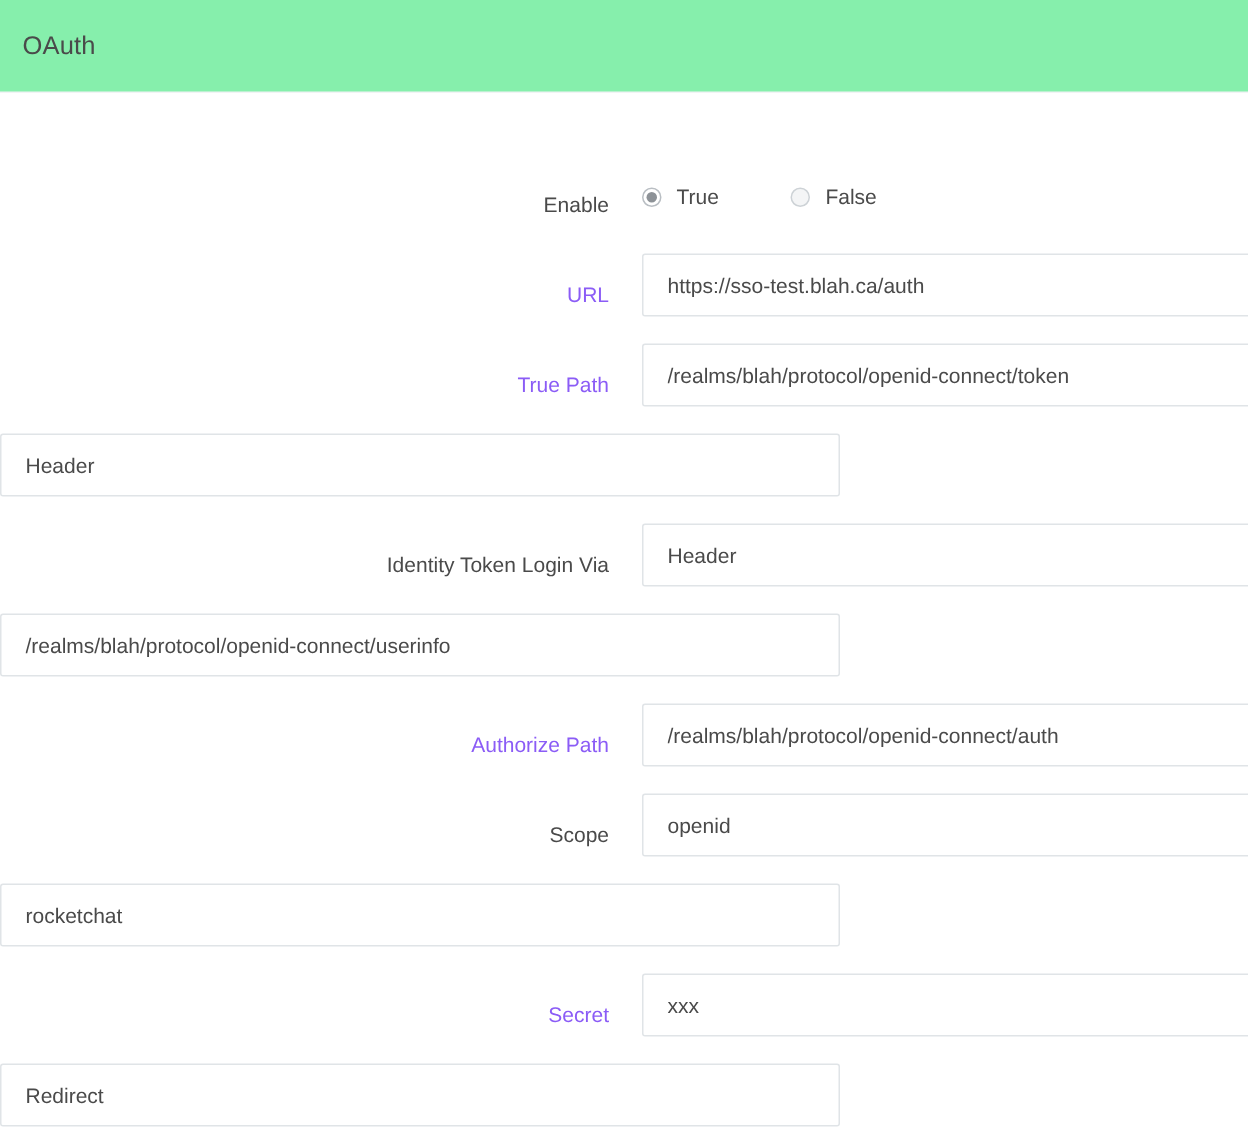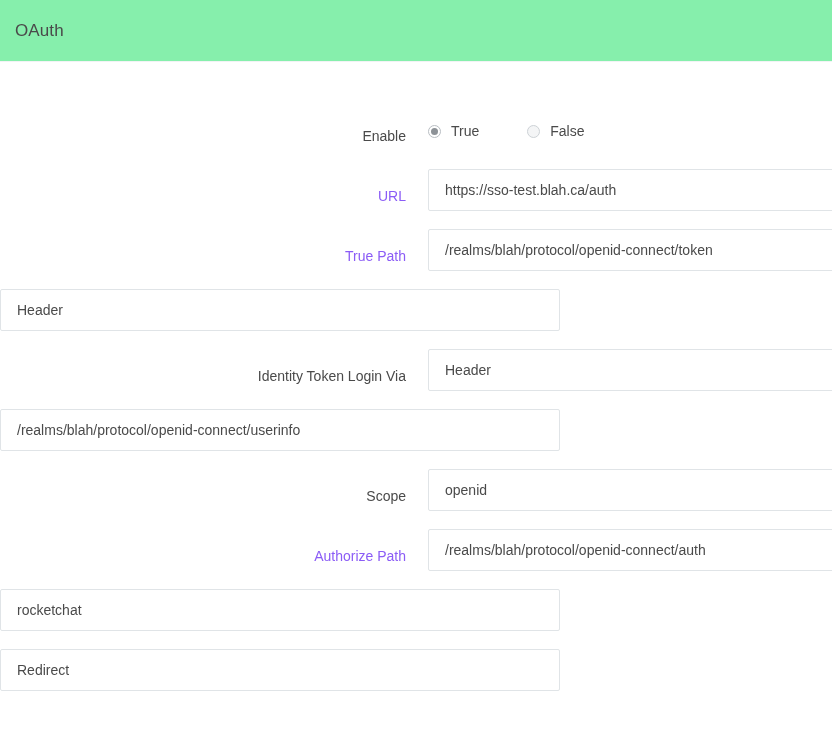--- a/index.html
+++ b/index.html
@@ -171,34 +171,40 @@
       <div class="form-control">
         <input type="text" class="text-input" placeholder="" value="Header" style="">
       </div>
     </div>
     <div class="form-row">
       <div class="form-control">
         <input type="text" class="text-input" placeholder="" value="/realms/blah/protocol/openid-connect/userinfo" style="">
       </div>
     </div>
     <div class="form-row">
+      <label class="form-label modified">Authorize Path</label>
+      <div class="form-control">
+        <input type="text" class="text-input" placeholder="" value="/realms/blah/protocol/openid-connect/auth" style="">
+      </div>
+    </div>
+    <div class="form-row">
       <label class="form-label">Scope</label>
       <div class="form-control">
         <input type="text" class="text-input" placeholder="" value="openid" style="">
       </div>
     </div>
     <div class="form-row">
-      <label class="form-label modified">Authorize Path</label>
-      <div class="form-control">
-        <input type="text" class="text-input" placeholder="" value="/realms/blah/protocol/openid-connect/auth" style="">
-      </div>
-    </div>
-    <div class="form-row">
       <div class="form-control">
         <input type="text" class="text-input" placeholder="" value="rocketchat" style="">
       </div>
     </div>
     <div class="form-row">
+      <label class="form-label modified">Secret</label>
+      <div class="form-control">
+        <input type="text" class="text-input" placeholder="" value="xxx" style="">
+      </div>
+    </div>
+    <div class="form-row">
       <div class="form-control">
         <input type="text" class="text-input" placeholder="" value="Redirect" style="">
       </div>
     </div>
   </div>
 
 </body></html>

